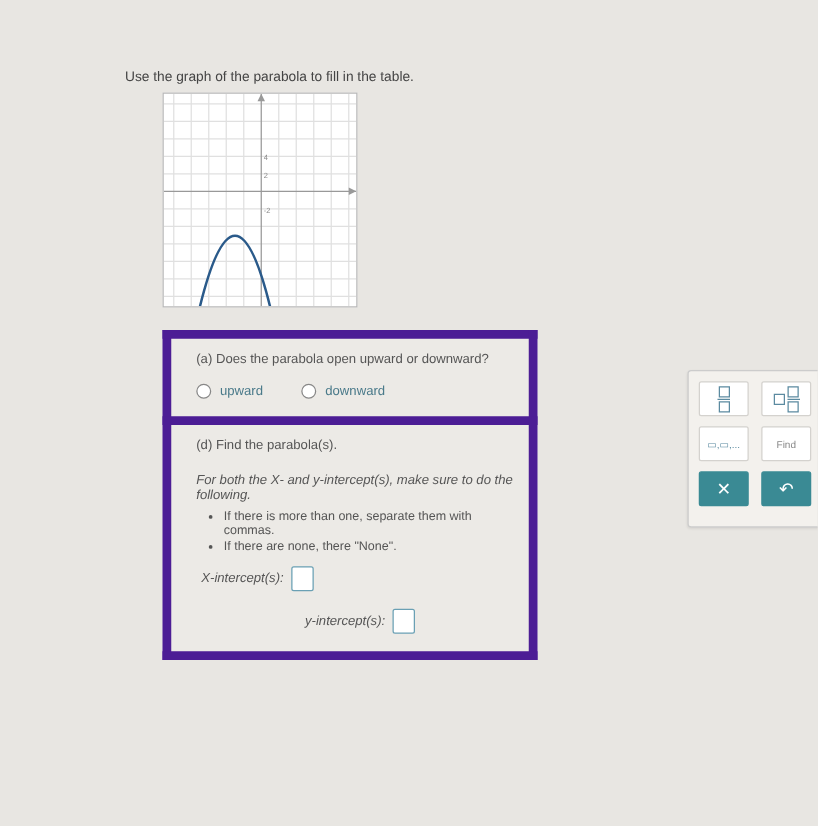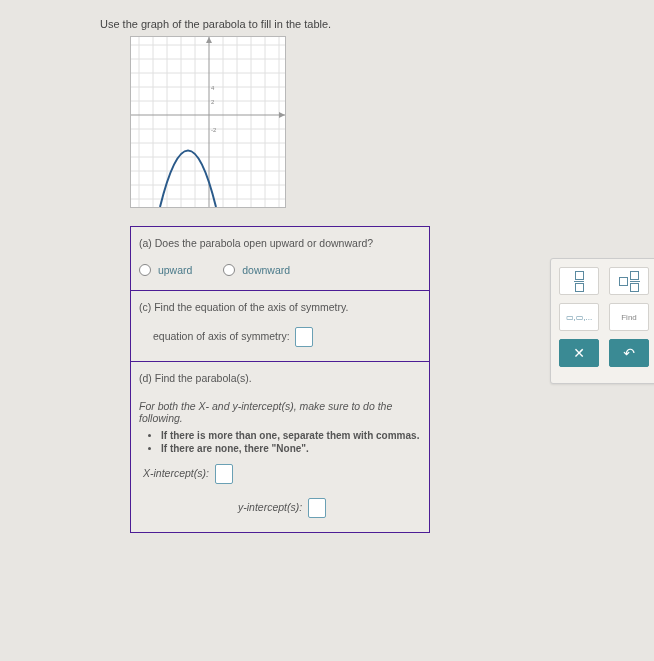--- a/index.html
+++ b/index.html
@@ -5,52 +5,52 @@
   body {
     margin: 0;
     padding: 18px 0 0 100px;
     background: #e8e6e2;
     font-family: Arial, Helvetica, sans-serif;
     font-size: 11px;
     color: #555;
     width: 654px;
     box-sizing: border-box;
   }
-  .instruction { font-size: 11px; color: #444; margin-bottom: 6px; }
+  .instruction { font-size: 11px; color: #444; margin-bottom: 6px; margin-top: 38px; }
 
   
   .graph-box {
     width: 154px; height: 170px;
     background: #fff; border: 1px solid #b8b8b8;
     position: relative; margin: 0 0 18px 30px;
     overflow: hidden;
   }
   .graph-box::before, .graph-box::after { content:""; position:absolute; background:#eee; }
   .grid line { stroke:#e0e0e0; stroke-width:1; }
   .axis line { stroke:#999; stroke-width:1; }
 
   
   .qtable {
     width: 300px; border:1px solid #aaa; border-collapse: collapse;
     margin-left: 30px; background:#eceae6;
   }
-  .qtable td { border:1px solid #4c1d95; padding:10px 8px 14px 8px; vertical-align:top; font-size:10.5px; color:#555; }
+  .qtable td { border:7px solid #4c1d95; padding:10px 8px 14px 20px; vertical-align:top; font-size:10.5px; color:#555; }
   .sub { margin-top: 14px; margin-left: 14px; }
   .radio-row { margin-top: 14px; }
   .radio { display:inline-block; width:10px; height:10px; border:1px solid #888; border-radius:50%; vertical-align:middle; margin-right:4px; background:#fff; }
   .rlabel { color:#4a7a8a; font-size:10.5px; margin-right:28px; vertical-align:middle; }
 
   .slot {
     display:inline-block; min-width:10px; height:16px; border:1px solid #6aa0b4;
     border-radius:2px; background:#fff; vertical-align:middle; padding:0 2px;
   }
   .slot.wide { min-width:12px; height:18px; }
   .paren { color:#4a7a8a; font-size:14px; vertical-align:middle; }
   .italic { font-style: italic; }
-  ul.bullets { margin:6px 0 10px 22px; padding:0;font-weight:bold; }
+  ul.bullets { margin:6px 0 10px 22px; padding:0; }
   ul.bullets li { font-size:10px; color:#555; margin-bottom:2px; }
 
   
   .palette {
     position:absolute; left:450px; top:240px; width:160px;
     background:#f3f1ed; border:1px solid #ccc; border-radius:3px;
     padding:8px; box-shadow:0 1px 2px rgba(0,0,0,.08);
   }
   .palette .row { display:flex; gap:10px; margin-bottom:8px; justify-content:flex-start; }
   .tool {
@@ -122,29 +122,20 @@
     <div class="radio-row">
       <span class="radio"></span>
       <span class="rlabel">upward</span>
       <span class="radio"></span>
       <span class="rlabel">downward</span>
     </div>
   </td>
         </tr>
   <tr>
           <td>
-    <div>(c) Find the equation of the axis of symmetry.</div>
-    <div class="sub">
-      <span>equation of axis of symmetry:</span>&nbsp;
-      <span class="slot wide"></span>
-    </div>
-  </td>
-        </tr>
-  <tr>
-          <td>
     <div>(d) Find the parabola(s).</div>
     <div style="margin-top:16px;">
       <span class="italic">For both the X- and y-intercept(s), make sure to do the following.</span>
     </div>
     <ul class="bullets">
       <li>If there is more than one, separate them with commas.</li>
       <li>If there are none, there "None".</li>
     </ul>
     <div style="margin-left:4px; ">
       <span class="italic">X-intercept(s):</span>&nbsp;

